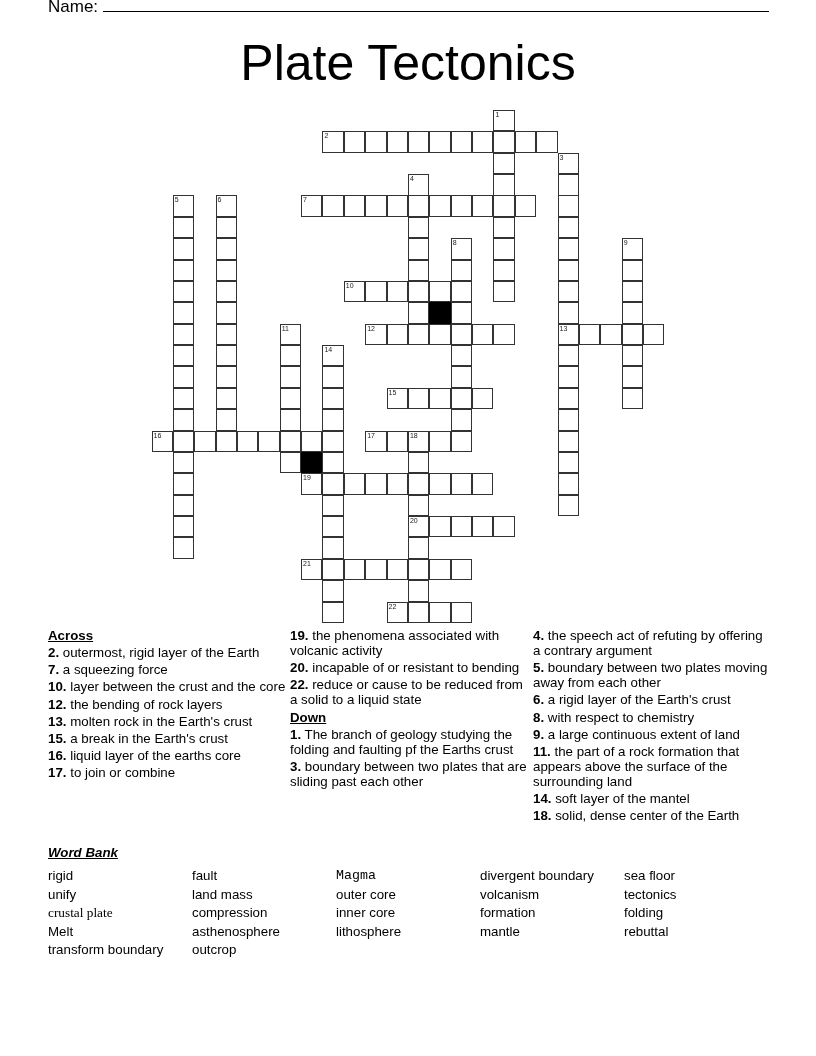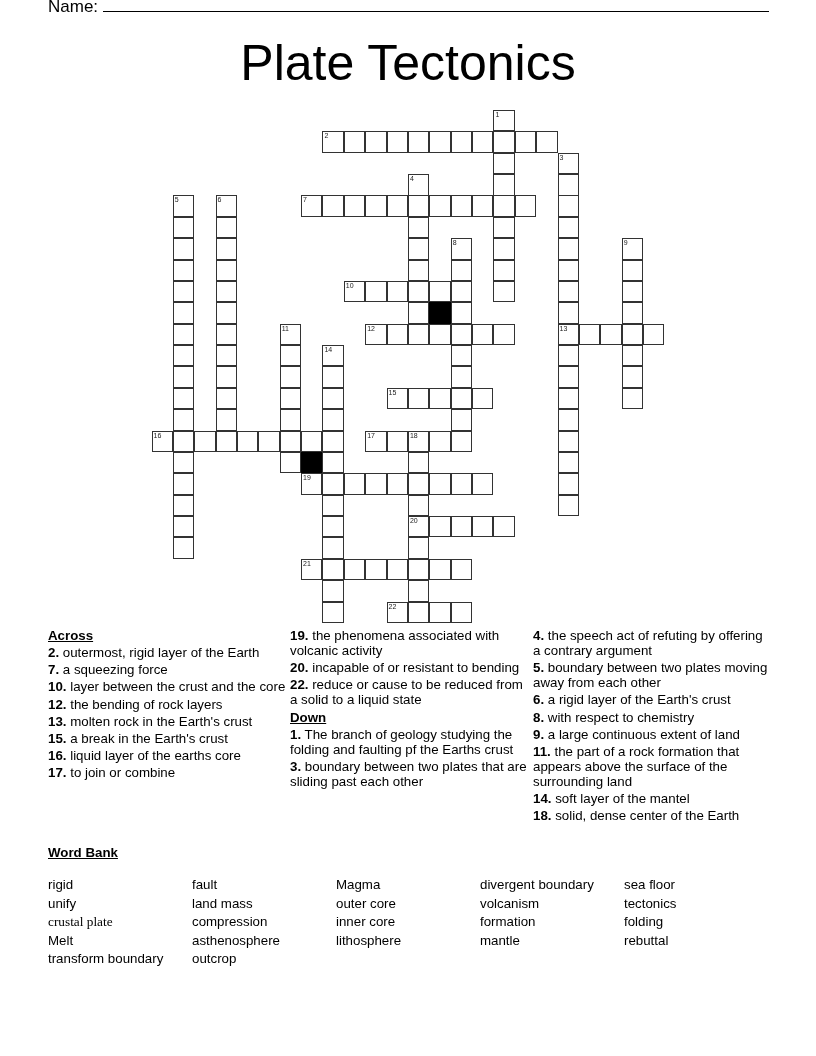--- a/index.html
+++ b/index.html
@@ -27,21 +27,21 @@
   .cell.block { background: #000; border-color: #000; }
   .cell .num {
     position: absolute; left: 1px; top: 0px; font-size: 7px; line-height: 8px; color: #222;
   }
   .clues { position: absolute; top: 628px; font-size: 13.3px; line-height: 15px; }
   .clues .col { position: absolute; top: 0; width: 240px; }
   .clue { margin-bottom: 2.2px; }
   .clue b { font-weight: bold; }
   .heading { font-weight: bold; text-decoration: underline; margin-bottom: 2px; }
   .wordbank { position: absolute; left: 48px; top: 845px; font-size: 13.3px; }
-  .wordbank .heading { margin-bottom: 17px; }
+  .wordbank .heading { margin-bottom: 8px; font-style: italic; }
   .wb-grid { position: relative; }
   .wb-item { position: absolute; white-space: nowrap; }
 </style>
 </head>
 <body>
 
 <div class="name-line">
   <span>Name:</span>
   <span class="blank"></span>
 </div>
@@ -308,21 +308,21 @@
       <div class="wb-item" style="left: 0px; top: 0px;">rigid</div>
       <div class="wb-item" style="left: 0px; top: 18.6px;">unify</div>
       <div class="wb-item" style="left: 0px; top: 37.2px; font-family: Liberation Serif, serif;">crustal plate</div>
       <div class="wb-item" style="left: 0px; top: 55.8px;">Melt</div>
       <div class="wb-item" style="left: 0px; top: 74.4px;">transform boundary</div>
       <div class="wb-item" style="left: 144px; top: 0px;">fault</div>
       <div class="wb-item" style="left: 144px; top: 18.6px;">land mass</div>
       <div class="wb-item" style="left: 144px; top: 37.2px;">compression</div>
       <div class="wb-item" style="left: 144px; top: 55.8px;">asthenosphere</div>
       <div class="wb-item" style="left: 144px; top: 74.4px;">outcrop</div>
-      <div class="wb-item" style="left: 288px; top: 0px;">Magma</div>
+      <div class="wb-item" style="left: 288px; top: 0px; font-family: Liberation Mono, monospace;">Magma</div>
       <div class="wb-item" style="left: 288px; top: 18.6px;">outer core</div>
       <div class="wb-item" style="left: 288px; top: 37.2px;">inner core</div>
       <div class="wb-item" style="left: 288px; top: 55.8px;">lithosphere</div>
       <div class="wb-item" style="left: 432px; top: 0px;">divergent boundary</div>
       <div class="wb-item" style="left: 432px; top: 18.6px;">volcanism</div>
       <div class="wb-item" style="left: 432px; top: 37.2px;">formation</div>
       <div class="wb-item" style="left: 432px; top: 55.8px;">mantle</div>
       <div class="wb-item" style="left: 576px; top: 0px;">sea floor</div>
       <div class="wb-item" style="left: 576px; top: 18.6px;">tectonics</div>
       <div class="wb-item" style="left: 576px; top: 37.2px;">folding</div>

